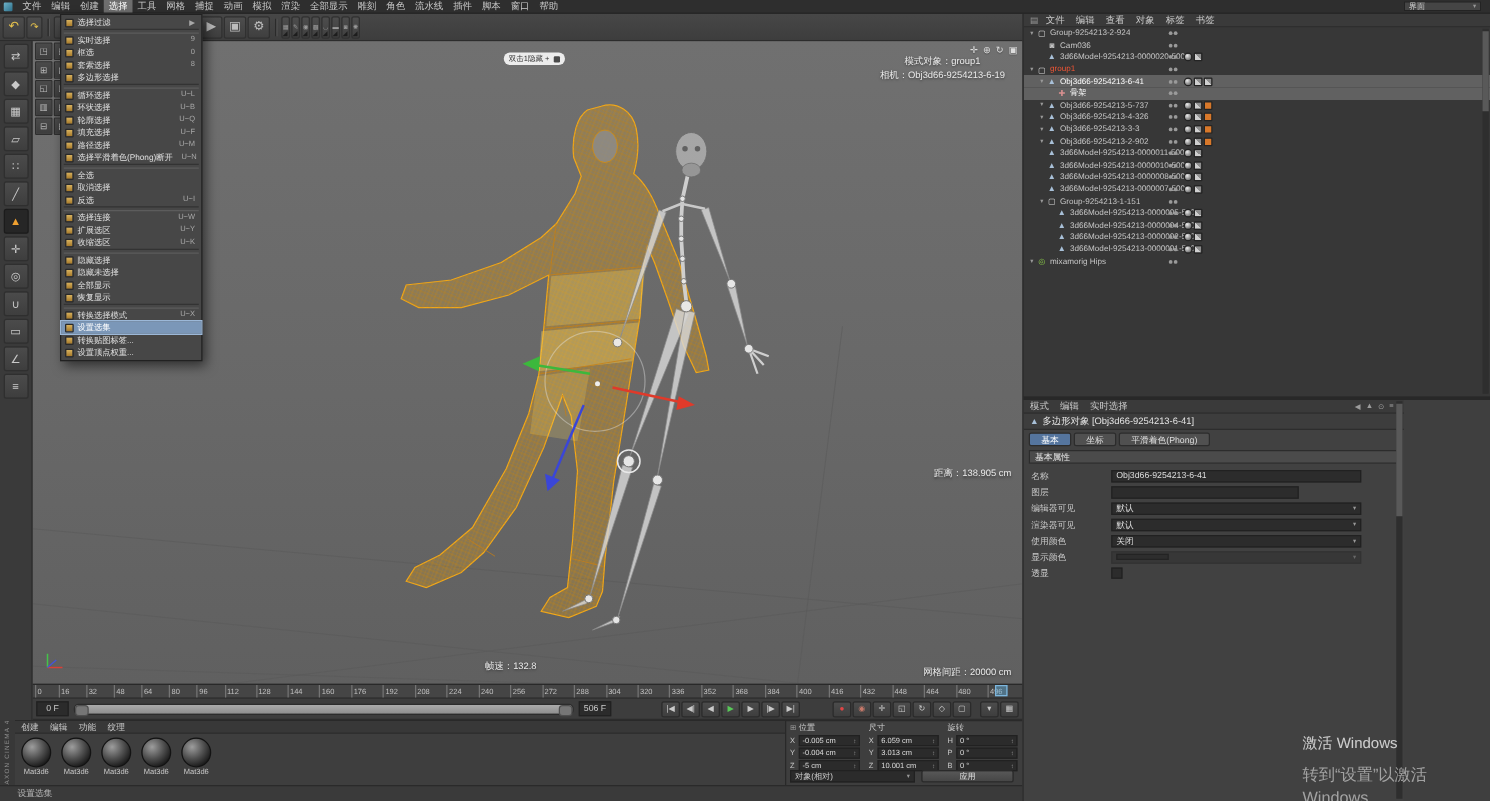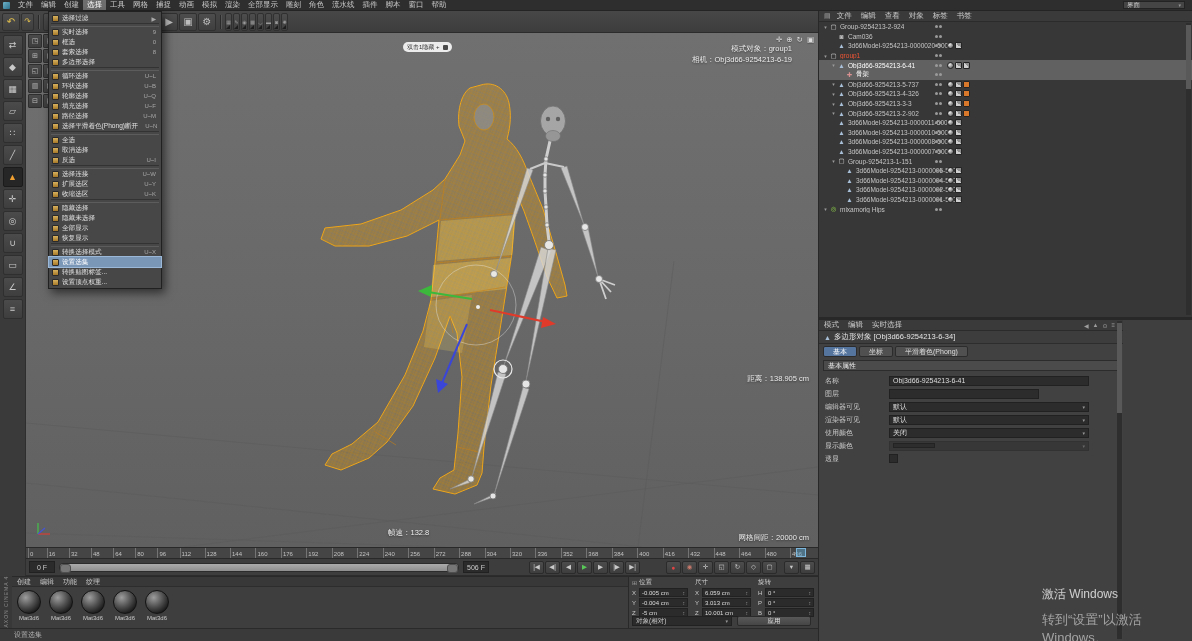--- a/index.html
+++ b/index.html
@@ -44,21 +44,21 @@
 
 
 .viewport{position:absolute;left:26px;top:33px;width:792px;height:514px;overflow:hidden;background:#686868}
 .scene{position:absolute;left:0;top:0}
 .vpnav{position:absolute;top:2px;right:4px;display:flex;gap:4px;z-index:6}
 .vpnav .vni{font-size:7.5px;color:#f0f0f0;opacity:.85;text-shadow:0 1px 1px rgba(0,0,0,.4)}
 .vp-tag{position:absolute;left:377px;top:9px;height:10px;padding:0 4px;background:#ececec;border-radius:5px;
   display:flex;align-items:center;gap:3px;font-size:6px;color:#2d2d2d;z-index:6;white-space:nowrap}
 .vp-tag i{width:5px;height:5px;background:#4a4a4a;border-radius:1px}
 .hud{position:absolute;color:#ececec;font-size:7.5px;text-shadow:0 1px 2px rgba(0,0,0,.5);z-index:6;white-space:nowrap}
-.hud-tr{top:10px;right:26px;text-align:right;line-height:1.5}
+.hud-tr{top:10px;right:14px;text-align:center;line-height:1.5}
 .hud-dist{top:341px;right:9px}
 .hud-fps{bottom:9px;left:362px}
 .hud-grid{bottom:4px;right:9px}
 .axis-mini{position:absolute;left:5px;bottom:6px;z-index:6}
 
 
 .ruler{position:absolute;left:26px;top:547px;width:792px;height:12px;background:#454545;
   border-top:1px solid #292929;border-bottom:1px solid #292929;display:flex;justify-content:space-between;
   padding:0 16px 0 2px;font-size:6px;color:#c2c2c2}
 .tick{display:flex;align-items:flex-end;border-left:1px solid #747474;padding:1px 0 1px 1px;height:100%}
@@ -869,21 +869,21 @@
         </div>
       <div class="am-hicons" style="position:absolute;right:8px;top:2px">
 
       <span class="ahi">◀</span>
           <span class="ahi">▲</span>
           <span class="ahi">⊙</span>
           <span class="ahi">≡</span>
         </div>
       <div class="am-title">
         <span class="oicn">▲</span>
-        <span>多边形对象 [Obj3d66-9254213-6-34]</span>
+        <span>多边形对象 [Obj3d66-9254213-6-41]</span>
       </div>
       <div class="am-tabs">
 
       <span class="amtab active">基本</span>
           <span class="amtab">坐标</span>
           <span class="amtab">平滑着色(Phong)</span>
         </div>
       <div class="am-section">
         <span>基本属性</span>
       </div>

